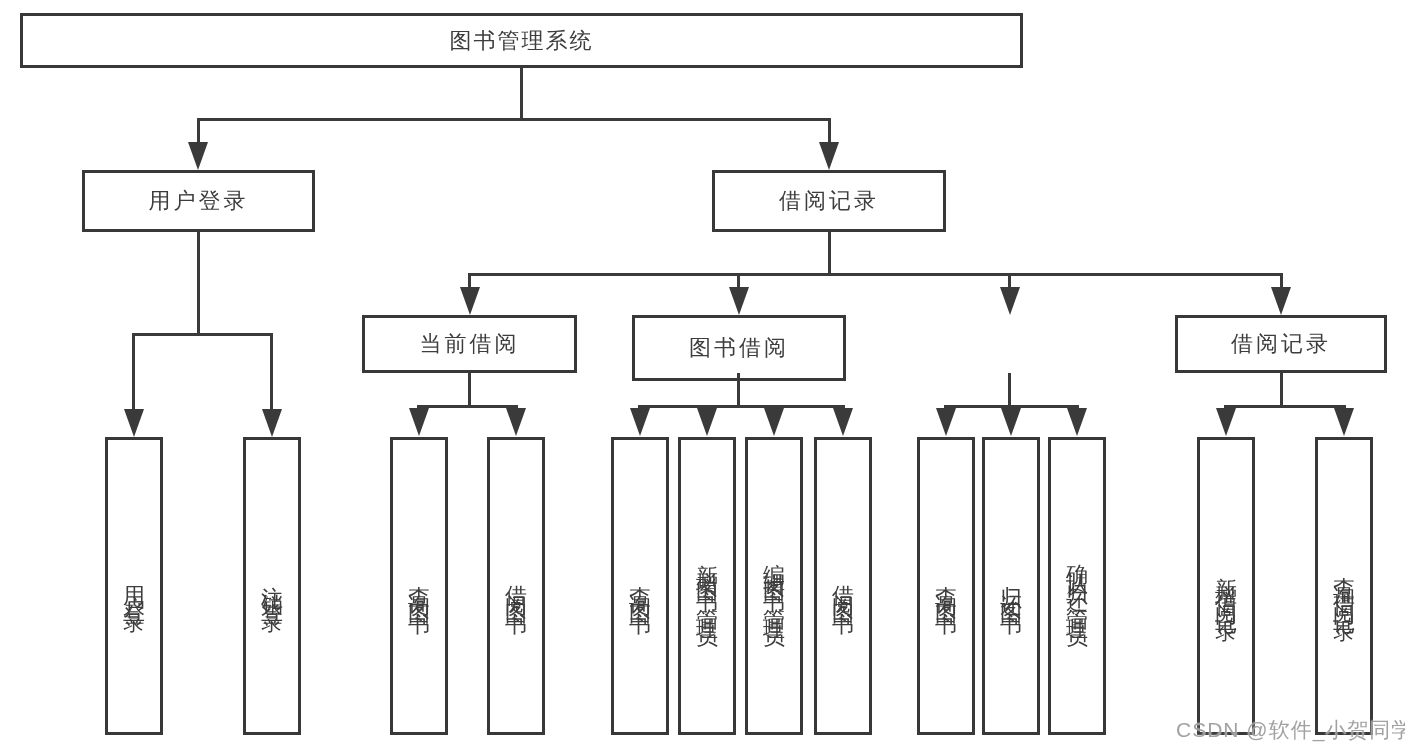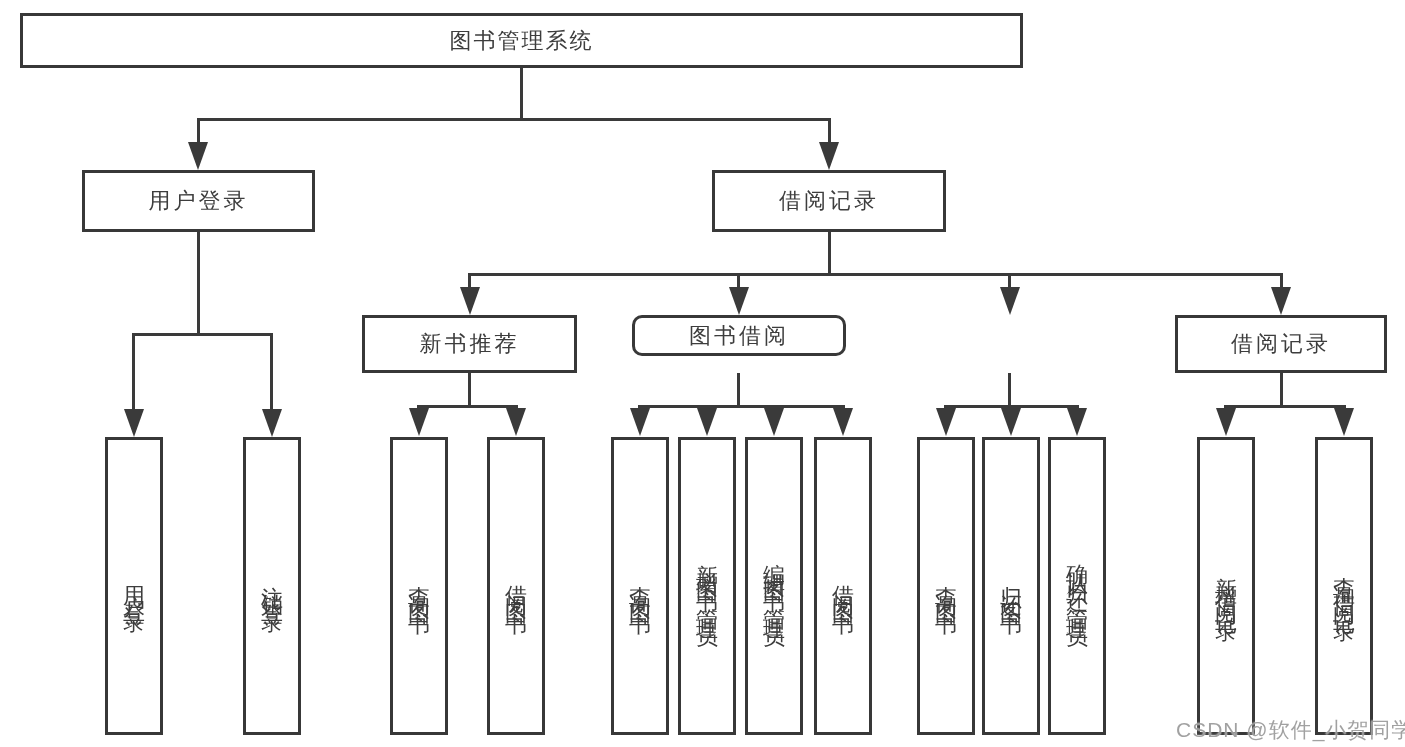--- a/index.html
+++ b/index.html
@@ -61,23 +61,23 @@
   </div>
 
   <div class="box h" style="left:82px;top:170px;width:233px;height:62px;">
     <span>用户登录</span>
   </div>
   <div class="box h" style="left:712px;top:170px;width:234px;height:62px;">
     <span>借阅记录</span>
   </div>
 
   <div class="box h" style="left:362px;top:315px;width:215px;height:58px;">
-    <span>新书推荐</span>
+    <span>当前借阅</span>
   </div>
-  <div class="box h" style="left:632px;top:315px;width:214px;height:41px;border-radius:10px;">
+  <div class="box h" style="left:632px;top:315px;width:214px;height:66px;">
     <span>图书借阅</span>
   </div>
   <div class="box h" style="left:1175px;top:315px;width:212px;height:58px;">
     <span>借阅记录</span>
   </div>
 
   <div class="box v" style="left:105px;top:437px;width:58px;height:298px;">
     <span>用户登录</span>
   </div>
   <div class="box v" style="left:243px;top:437px;width:58px;height:298px;">

